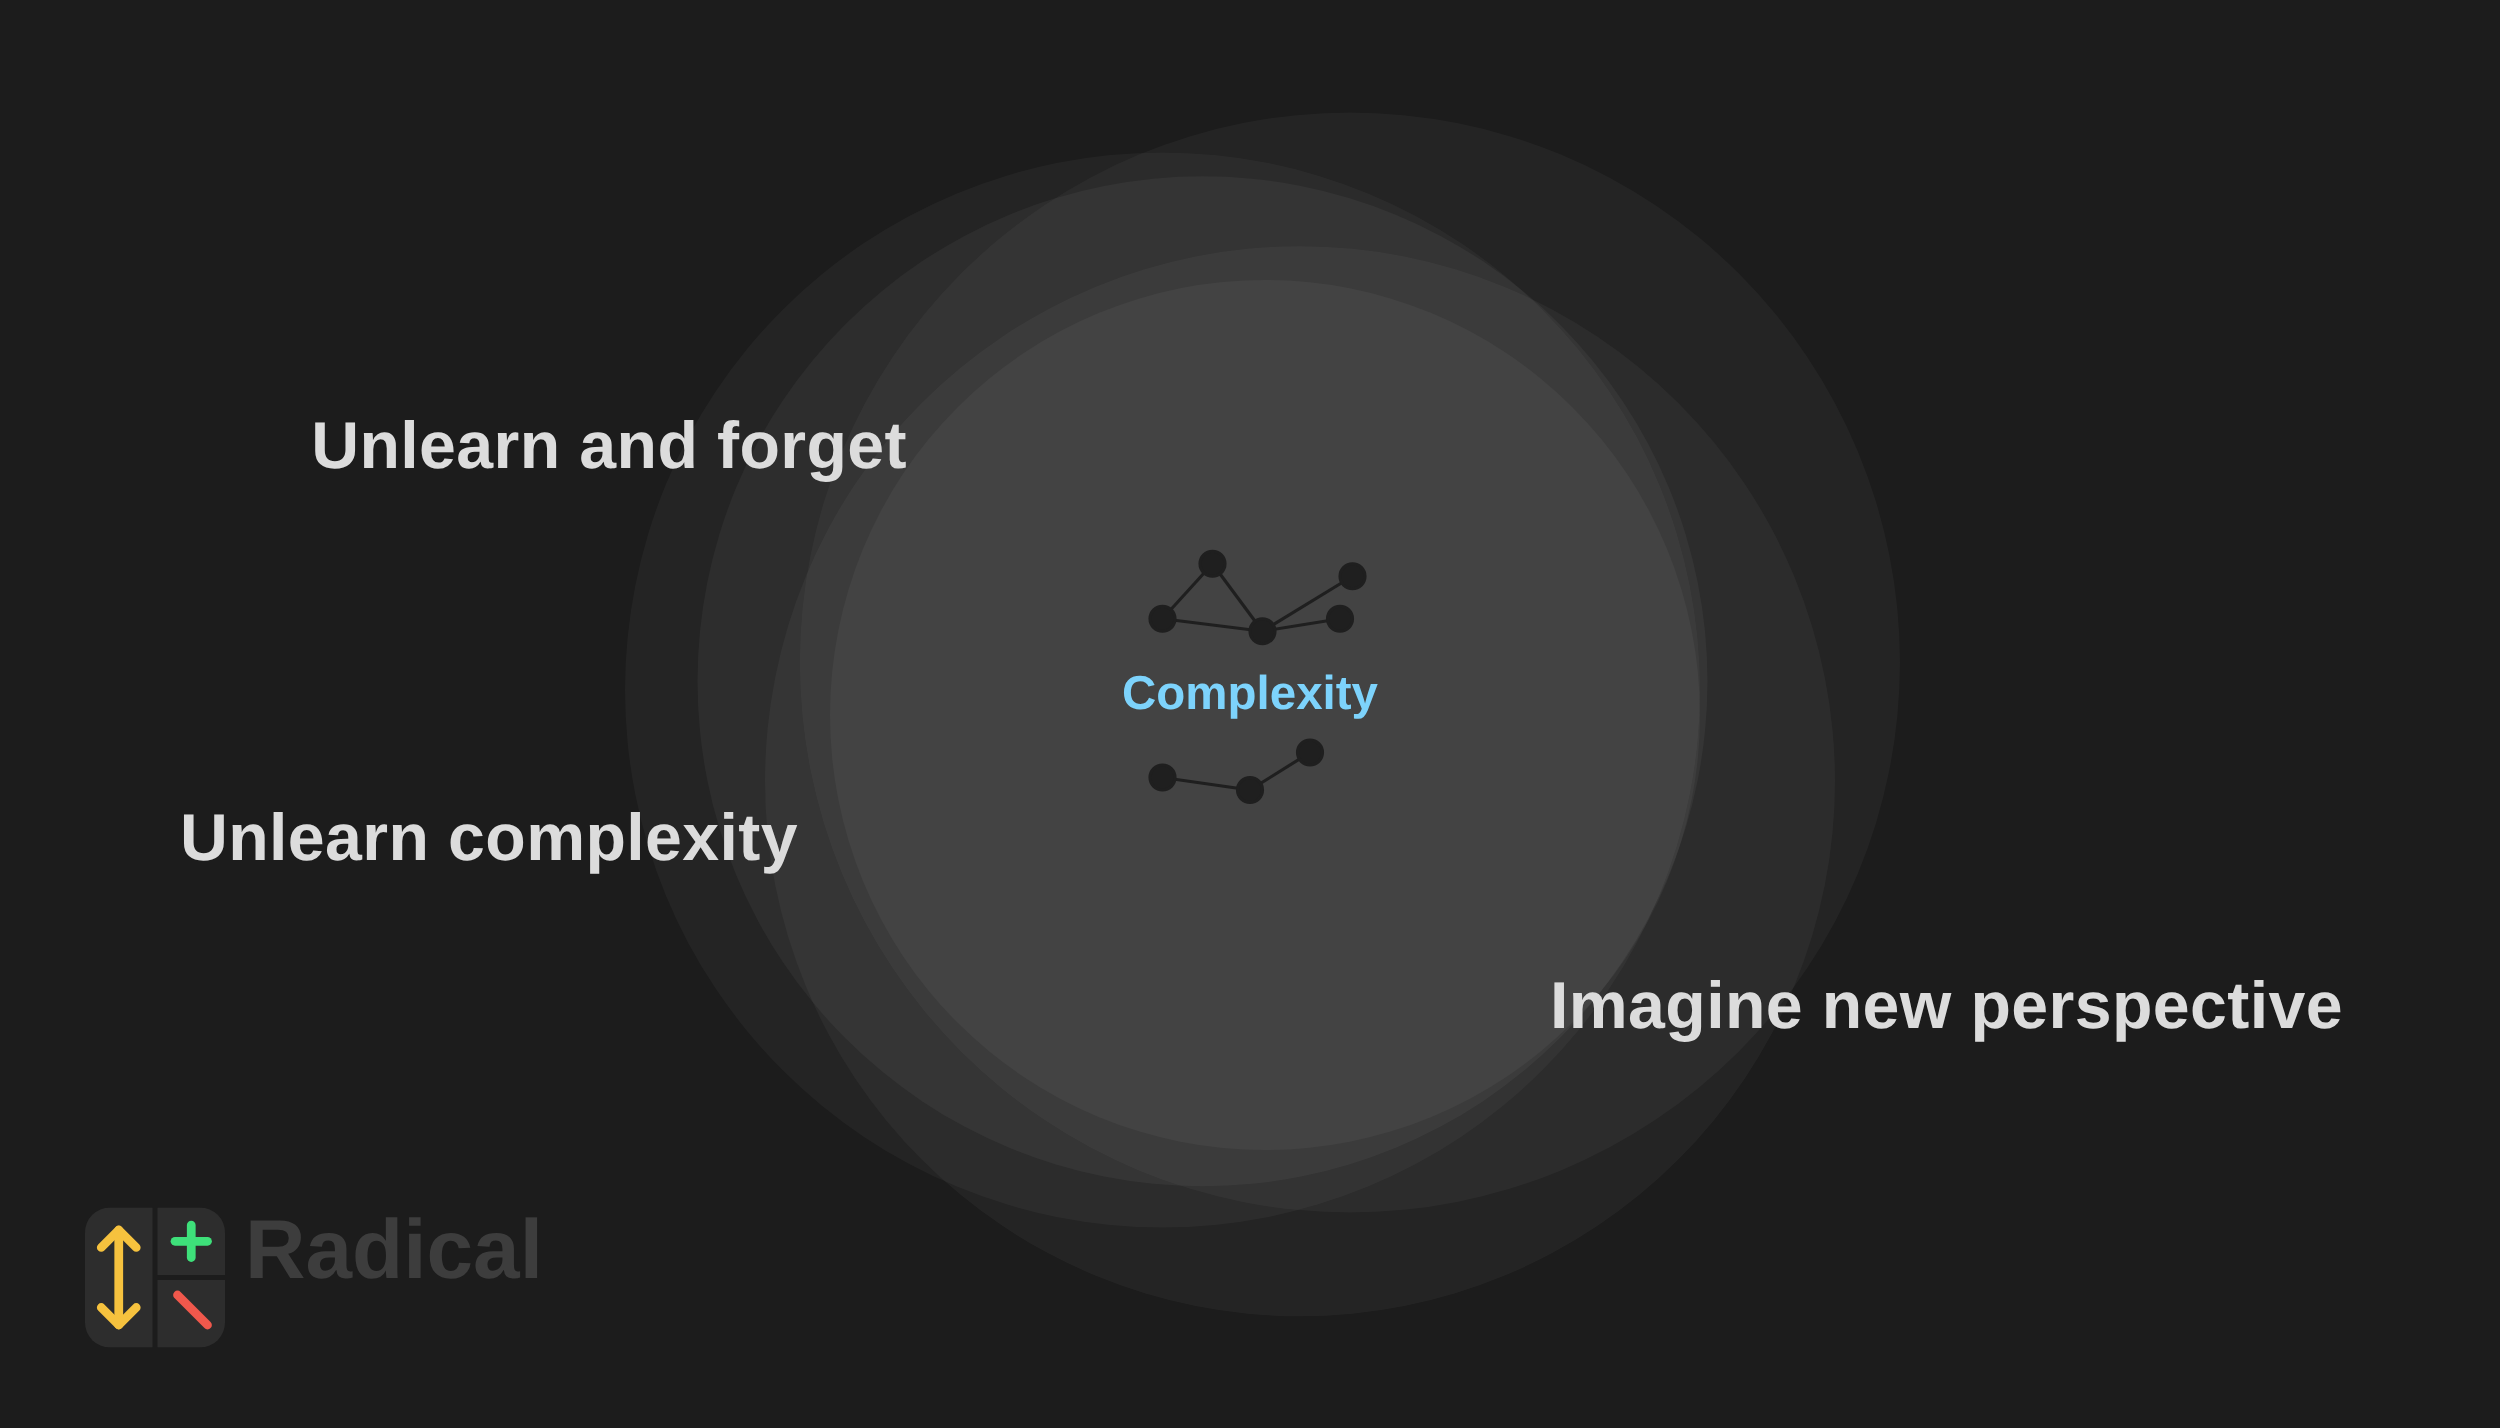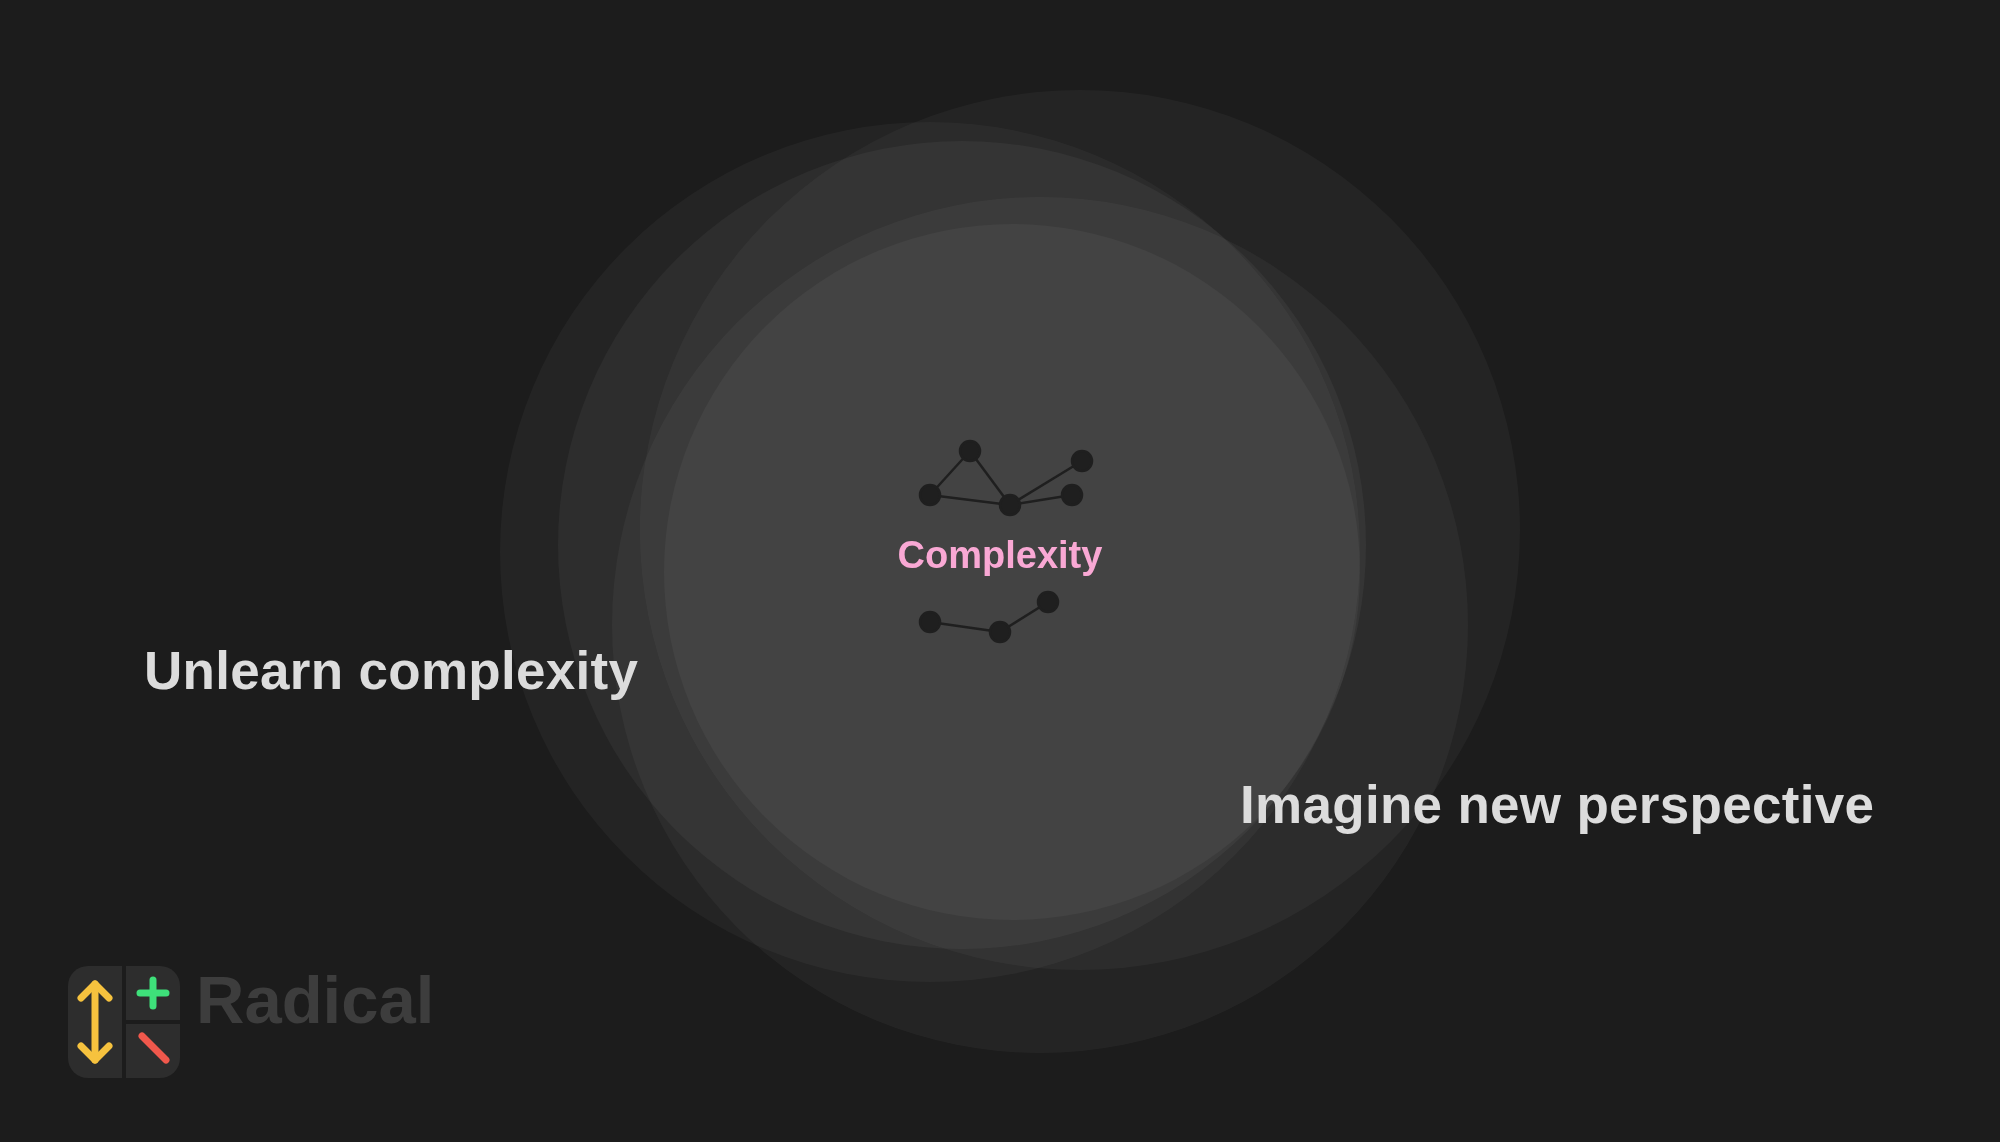--- a/index.html
+++ b/index.html
@@ -17,21 +17,21 @@
       font-weight: bold;
       font-size: 53px;
       letter-spacing: 0.3px;
       white-space: nowrap;
       line-height: 1;
     }
     #center-label {
       position: absolute;
       left: 892px; top: 536px;
       width: 216px; text-align: center;
-      color: #f9a8d4;
+      color: #7dd3fc;
       font-weight: bold;
       font-size: 38px;
       line-height: 1;
       white-space: nowrap;
     }
     #logo { position: absolute; left: 68px; top: 966px; }
     #logo-text {
       position: absolute; left: 196px; top: 966px;
       color: #3d3d3d; font-weight: bold; font-size: 67px; line-height: 1.0;
     }
@@ -69,20 +69,21 @@
       <line x1="930" y1="622" x2="1000" y2="632"></line>
       <line x1="1000" y1="632" x2="1048" y2="602"></line>
       <circle cx="930" cy="622" r="10"></circle>
       <circle cx="1000" cy="632" r="10"></circle>
       <circle cx="1048" cy="602" r="10"></circle>
     </g>
   </svg>
 
   <div id="center-label">Complexity</div>
 
+  <div class="label" style="left:249px; top:330px;">Unlearn and forget</div>
   <div class="label" style="left:144px; top:644px;">Unlearn complexity</div>
   <div class="label" style="left:1240px; top:778px;">Imagine new perspective</div>
 
   <svg id="logo" width="112" height="112" viewBox="0 0 112 112">
     <defs>
       <clipPath id="logoclip">
           <rect x="0" y="0" width="112" height="112" rx="20" ry="20"></rect>
         </clipPath>
     </defs>
     <g clip-path="url(#logoclip)">

